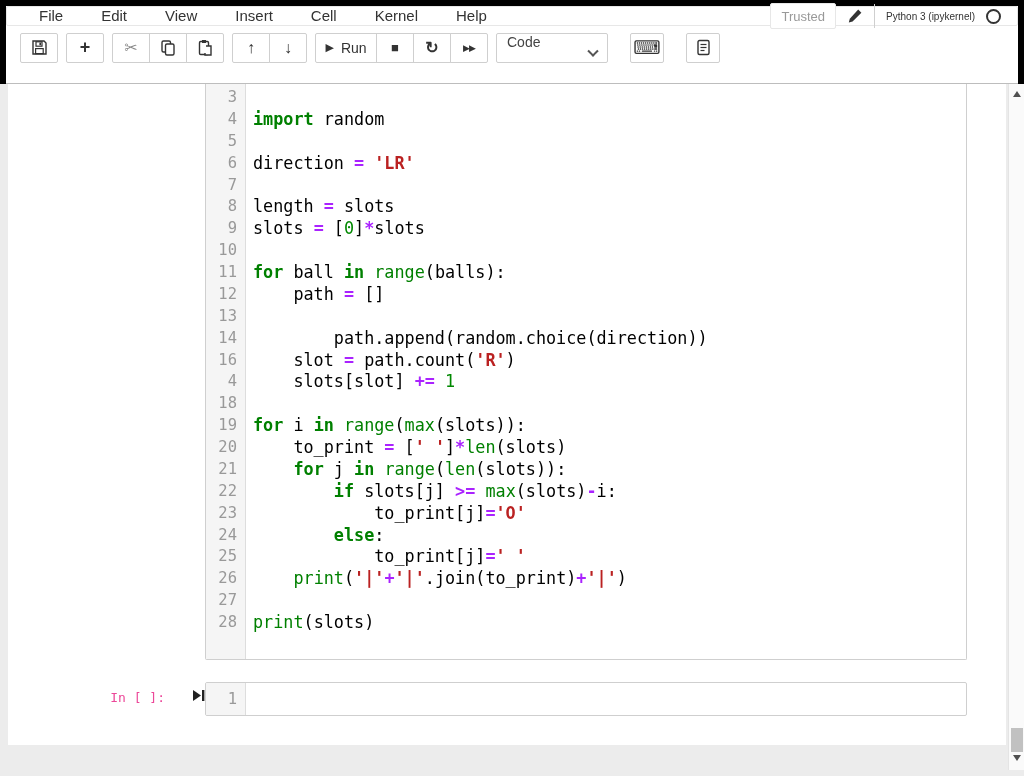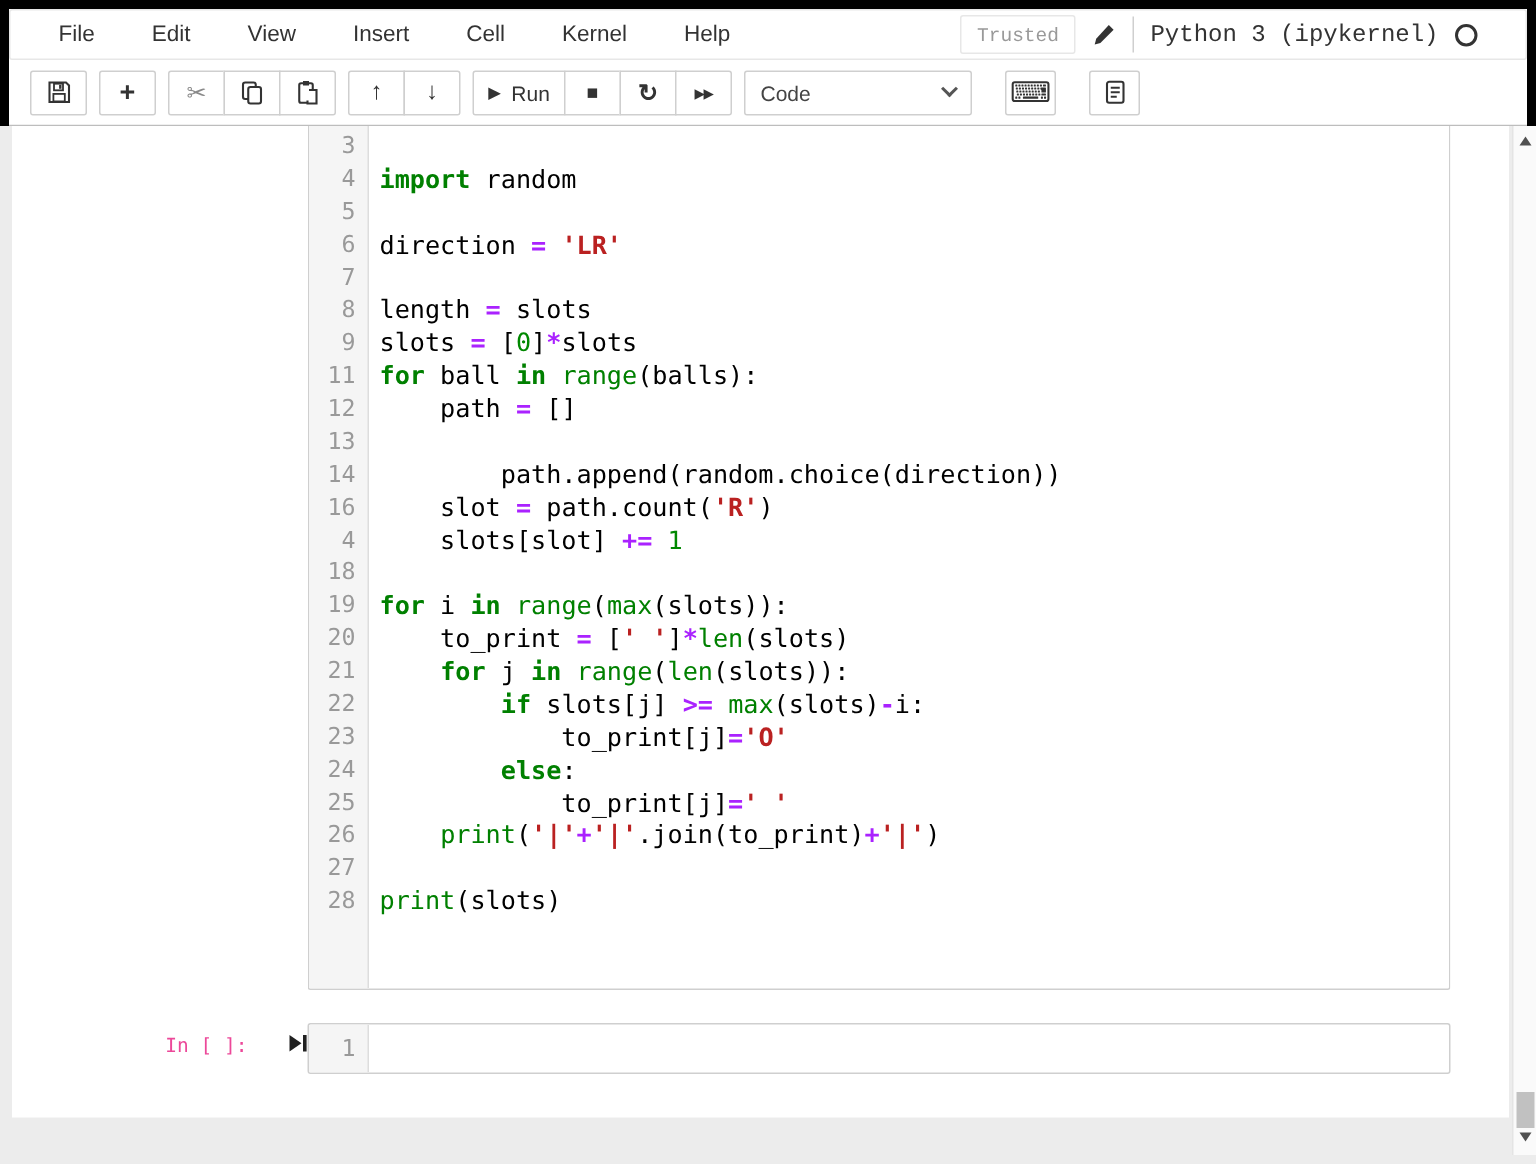--- a/index.html
+++ b/index.html
@@ -1,45 +1,45 @@
 <!DOCTYPE html>
 <html><head>
 <meta charset="utf-8">
 <style>
   * { margin:0; padding:0; box-sizing:border-box; }
   html,body { width:1024px; height:776px; overflow:hidden; background:#000; font-family:"Liberation Sans", sans-serif; }
   #page { position:relative; width:1024px; height:776px; background:#000; }
 
   
   #header { position:absolute; left:6px; top:6px; width:1012px; height:78px; background:#fff; border-bottom:1px solid #bdbdbd; }
-  #menubar { display:flex; align-items:center; height:34px; background:#fff; border:1px solid #e7e7e7; border-radius:2px; padding-left:13px; }
+  #menubar { display:flex; align-items:center; height:20px; background:#fff; border:1px solid #e7e7e7; border-radius:2px; padding-left:13px; }
   .menu-item { padding:0 19px; line-height:32px; font-size:15px; color:#333; cursor:pointer; }
-  #menubar-right { margin-left:auto; display:flex; align-items:center; gap:11px; padding-right:32px;font-family:Liberation Mono, monospace; }
+  #menubar-right { margin-left:auto; display:flex; align-items:center; gap:11px; padding-right:16px; }
   #trusted-btn { height:26px; padding:0 10px; border:1px solid #e7e7e7; border-radius:2px; color:#999; font-size:13px; display:flex; align-items:center; background:#fff; }
   .vsep { width:1px; height:24px; background:#cfcfcf; }
-  #kernel-name { font-size:16px; color:#333; white-space:nowrap; }
+  #kernel-name { font-size:10px; color:#333; white-space:nowrap; }
   #kernel-circle { width:15px; height:15px; border:2px solid #333; border-radius:50%; background:#fff; }
 
   #toolbar { display:flex; align-items:center; height:43px; padding-left:14px; gap:8px; background:#fff; }
   .tb-group { display:flex; }
   .tb-btn { min-width:38px; height:30px; background:#fff; border:1px solid #cfcfcf; border-radius:2px;
             display:flex; align-items:center; justify-content:center; color:#333; font-size:15px; cursor:pointer; }
   .tb-group .tb-btn + .tb-btn { margin-left:-1px; border-top-left-radius:0; border-bottom-left-radius:0; }
   .tb-group .tb-btn:not(:last-child) { border-top-right-radius:0; border-bottom-right-radius:0; }
   #run-btn { width:62px; gap:7px; font-size:14px; }
   .g-run { font-size:11px; }
   .g-stop { font-size:13px; }
   .g-restart { font-size:16px; font-weight:bold; }
   .g-ff { font-size:9px; letter-spacing:-1px; }
   .g-plus { font-size:18px; font-weight:bold; }
   .g-arrow { font-size:16px; font-weight:bold; }
   .g-cut { font-size:16px; color:#8a8a8a; }
   .g-kbd { font-size:19px; }
-  #celltype-dd { width:152px; height:30px; border:1px solid #cfcfcf; border-radius:2px; background:#fff;
-                 display:flex; align-items:center; font-size:14px; color:#444; padding:0 10px; cursor:pointer; }
+  #celltype-dd { width:112px; height:30px; border:1px solid #cfcfcf; border-radius:2px; background:#fff;
+                 display:flex; font-size:14px; color:#444; padding:0 10px; cursor:pointer;flex-direction:column; }
   .chev { margin-left:auto; width:8px; height:8px; border-right:2px solid #555; border-bottom:2px solid #555; transform:rotate(45deg) translate(-2px,-2px); }
   .sp14 { width:6px; }
 
   
   #nb-body { position:absolute; left:0; top:84px; width:1024px; height:692px; background:#ececec; }
   #nb-container { position:absolute; left:8px; top:0; width:998px; height:661px; background:#fff; }
 
   
   #code-input { position:absolute; left:197px; top:0; width:762px; height:576px; background:#fff;
                 border:1px solid #cfcfcf; border-top:none; border-radius:0 0 2px 2px; overflow:hidden; }
@@ -202,20 +202,21 @@
       <div id="code-input">
         <div class="gutter-bg"></div>
         <div class="code-scroll">
             <div class="code-row"><span class="ln">3</span><span class="code"></span></div>
             <div class="code-row"><span class="ln">4</span><span class="code"><span class="tk-kw">import</span><span class="tk-pl"> random</span></span></div>
             <div class="code-row"><span class="ln">5</span><span class="code"></span></div>
             <div class="code-row"><span class="ln">6</span><span class="code"><span class="tk-pl">direction </span><span class="tk-op">=</span><span class="tk-pl"> </span><span class="tk-st">'LR'</span></span></div>
             <div class="code-row"><span class="ln">7</span><span class="code"></span></div>
             <div class="code-row"><span class="ln">8</span><span class="code"><span class="tk-pl">length </span><span class="tk-op">=</span><span class="tk-pl"> slots</span></span></div>
             <div class="code-row"><span class="ln">9</span><span class="code"><span class="tk-pl">slots </span><span class="tk-op">=</span><span class="tk-pl"> [</span><span class="tk-nu">0</span><span class="tk-pl">]</span><span class="tk-op">*</span><span class="tk-pl">slots</span></span></div>
+            <div class="code-row"><span class="ln">10</span><span class="code"></span></div>
             <div class="code-row"><span class="ln">11</span><span class="code"><span class="tk-kw">for</span><span class="tk-pl"> ball </span><span class="tk-kw">in</span><span class="tk-pl"> </span><span class="tk-bi">range</span><span class="tk-pl">(balls):</span></span></div>
             <div class="code-row"><span class="ln">12</span><span class="code"><span class="tk-pl">    path </span><span class="tk-op">=</span><span class="tk-pl"> []</span></span></div>
             <div class="code-row"><span class="ln">13</span></div>
             <div class="code-row"><span class="ln">14</span><span class="code"><span class="tk-pl">        path.append(random.choice(direction))</span></span></div>
             <div class="code-row"><span class="ln">16</span><span class="code"><span class="tk-pl">    slot </span><span class="tk-op">=</span><span class="tk-pl"> path.count(</span><span class="tk-st">'R'</span><span class="tk-pl">)</span></span></div>
             <div class="code-row"><span class="ln">4</span><span class="code"><span class="tk-pl">    slots[slot] </span><span class="tk-op">+=</span><span class="tk-pl"> </span><span class="tk-nu">1</span></span></div>
             <div class="code-row"><span class="ln">18</span><span class="code"></span></div>
             <div class="code-row"><span class="ln">19</span><span class="code"><span class="tk-kw">for</span><span class="tk-pl"> i </span><span class="tk-kw">in</span><span class="tk-pl"> </span><span class="tk-bi">range</span><span class="tk-pl">(</span><span class="tk-bi">max</span><span class="tk-pl">(slots)):</span></span></div>
             <div class="code-row"><span class="ln">20</span><span class="code"><span class="tk-pl">    to_print </span><span class="tk-op">=</span><span class="tk-pl"> [</span><span class="tk-st">' '</span><span class="tk-pl">]</span><span class="tk-op">*</span><span class="tk-bi">len</span><span class="tk-pl">(slots)</span></span></div>
             <div class="code-row"><span class="ln">21</span><span class="code"><span class="tk-pl">    </span><span class="tk-kw">for</span><span class="tk-pl"> j </span><span class="tk-kw">in</span><span class="tk-pl"> </span><span class="tk-bi">range</span><span class="tk-pl">(</span><span class="tk-bi">len</span><span class="tk-pl">(slots)):</span></span></div>

